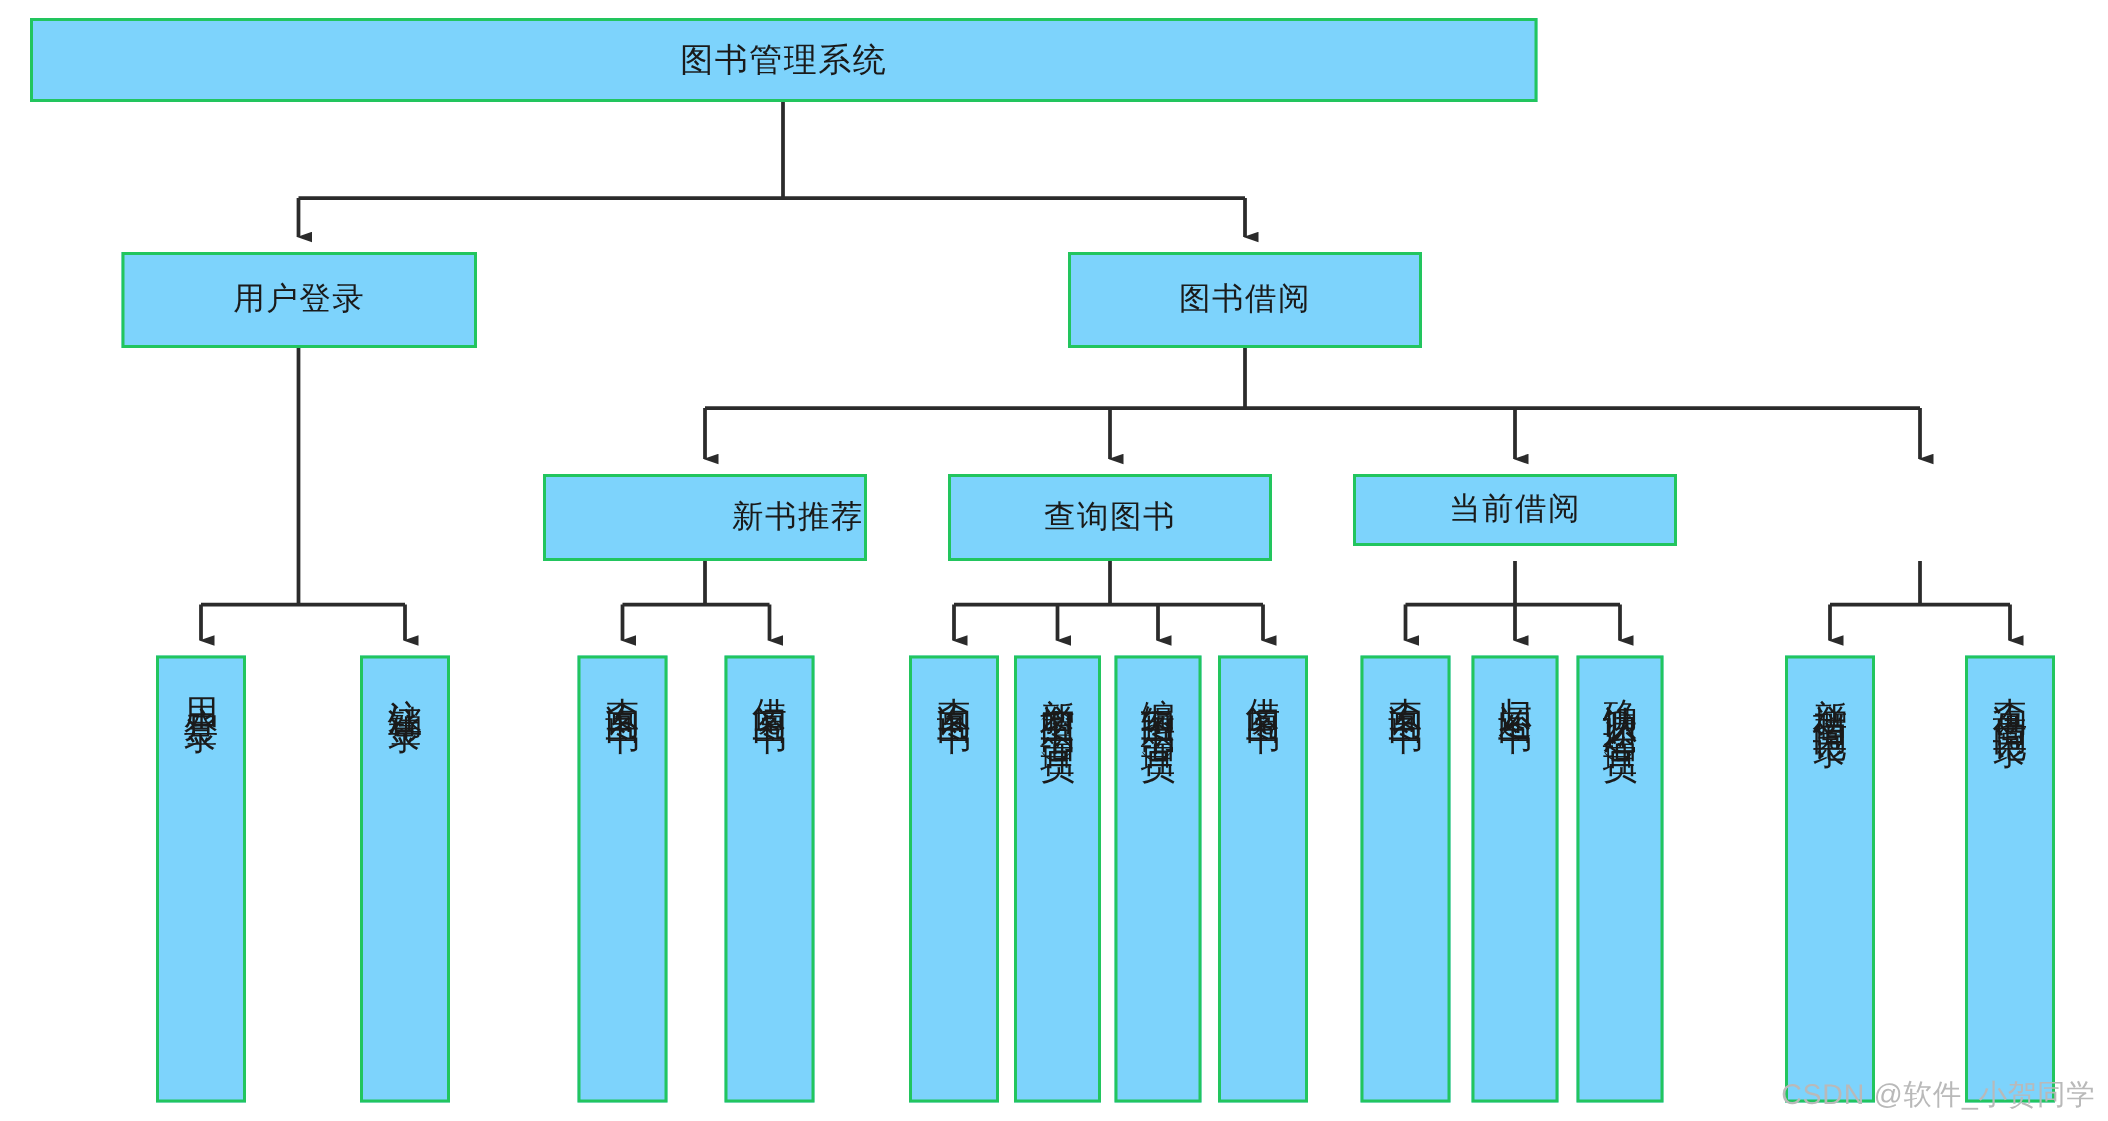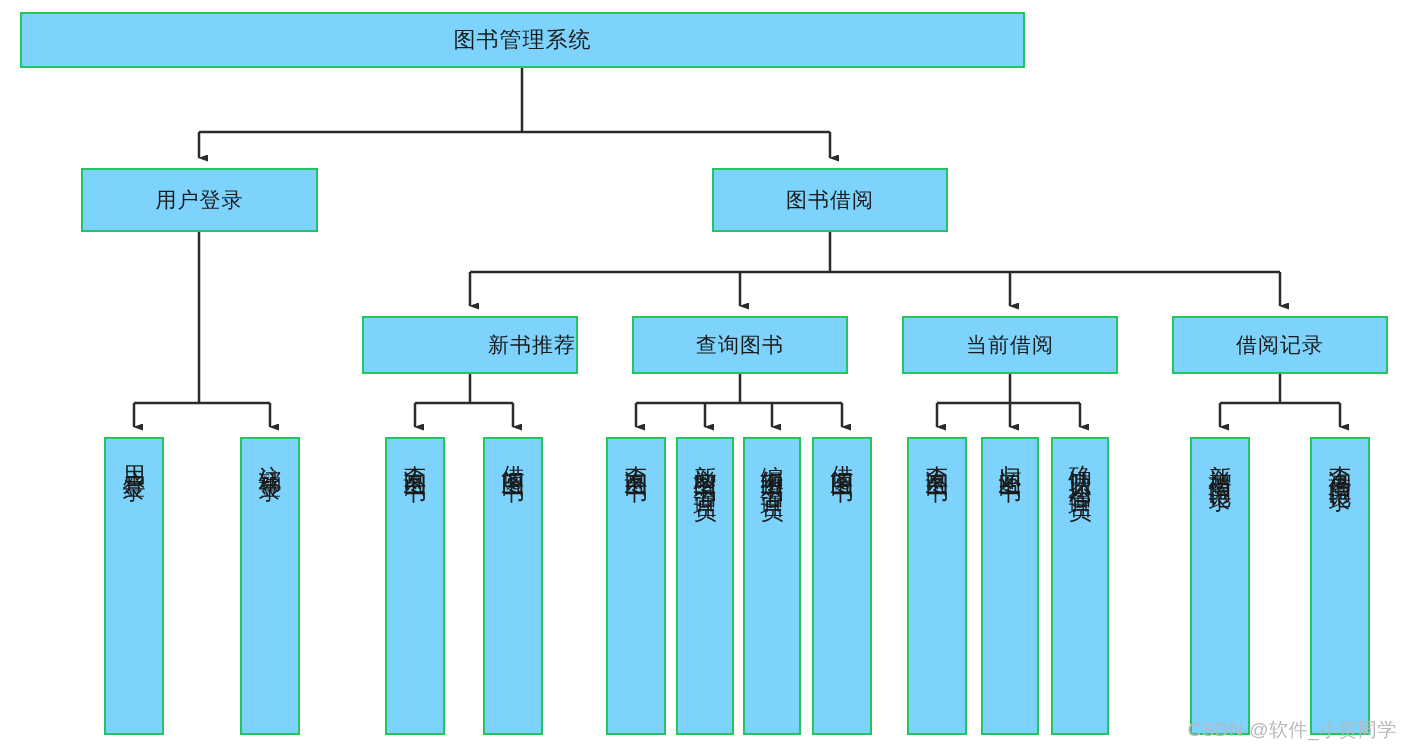--- a/index.html
+++ b/index.html
@@ -141,25 +141,22 @@
   <div class="node h" style="left:712px; top:168px; width:236px; height:64px;">
     <span class="lbl">图书借阅</span>
   </div>
 
   <div class="node h" style="left:362px; top:316px; width:216px; height:58px;justify-content:flex-end;">
     <span class="lbl">新书推荐</span>
   </div>
   <div class="node h" style="left:632px; top:316px; width:216px; height:58px;">
     <span class="lbl">查询图书</span>
   </div>
-  <div class="node h" style="left:902px; top:316px; width:216px; height:58px;">
+  <div class="node h" style="left:902px; top:316px; width:216px; height:48px;">
     <span class="lbl">当前借阅</span>
-  </div>
-  <div class="node h" style="left:1172px; top:316px; width:216px; height:58px;">
-    <span class="lbl">借阅记录</span>
   </div>
 
   <div class="node v" style="left:104px; top:437px; width:60px; height:298px;">
     <span class="lbl">用户登录</span>
   </div>
   <div class="node v" style="left:240px; top:437px; width:60px; height:298px;">
     <span class="lbl">注销登录</span>
   </div>
 
   <div class="node v" style="left:385px; top:437px; width:60px; height:298px;">

